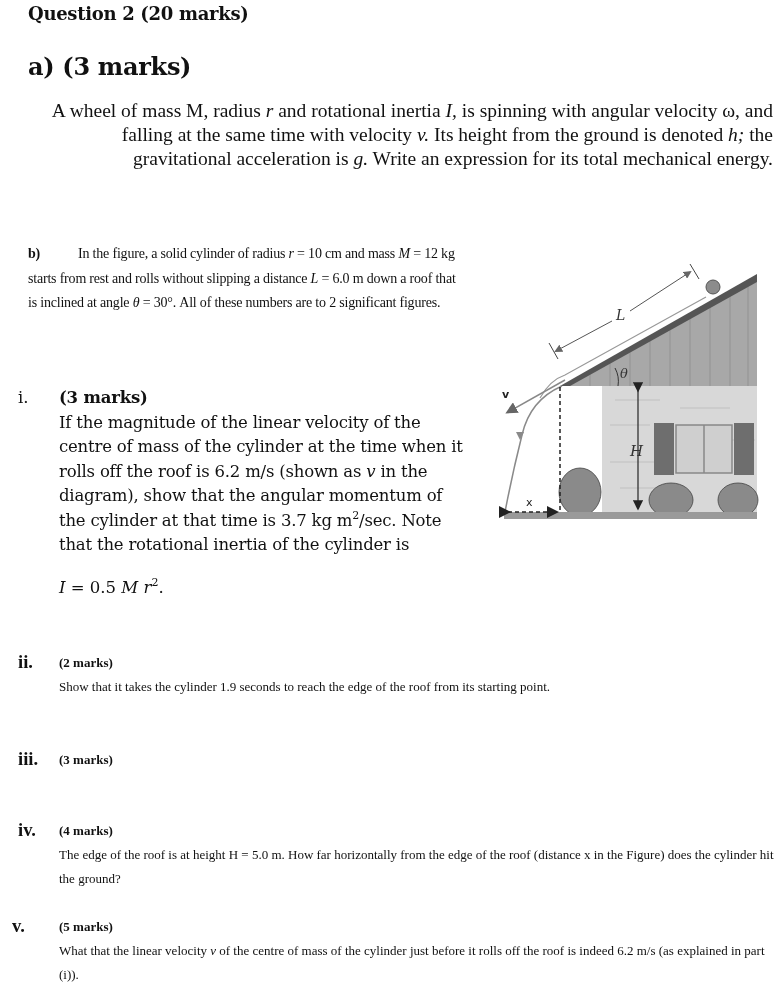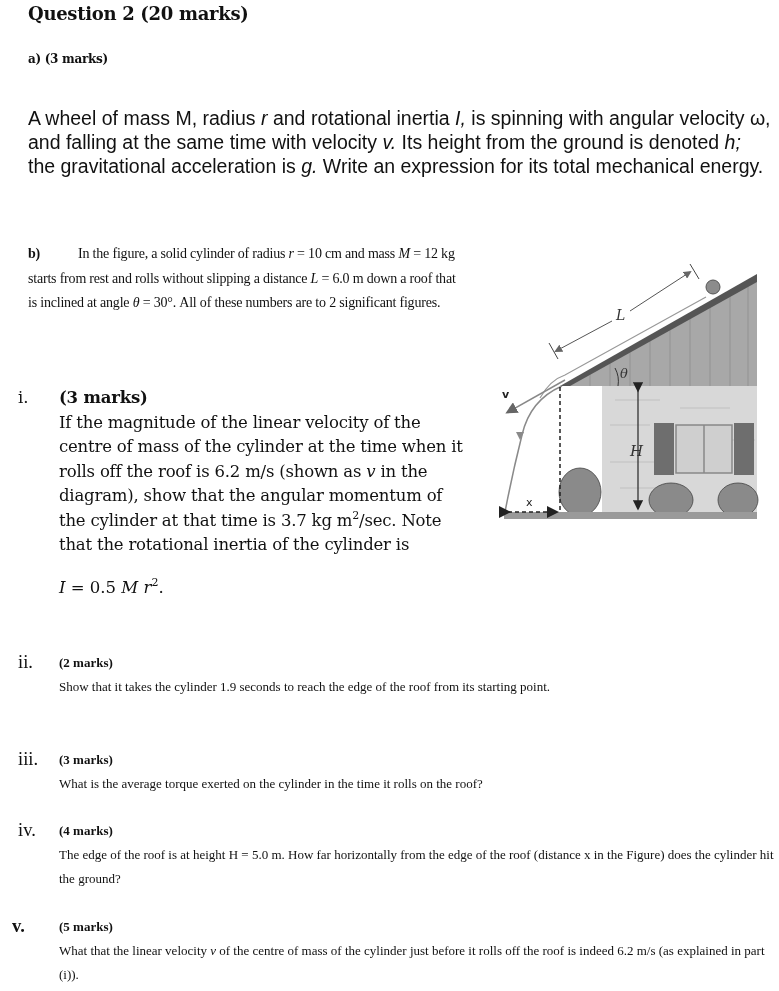--- a/index.html
+++ b/index.html
@@ -2,31 +2,31 @@
 <html><head>
 <meta charset="utf-8">
 <style>
   html, body { margin: 0; padding: 0; background: #ffffff; }
   body { width: 779px; height: 991px; position: relative; overflow: hidden;
          font-family: "DejaVu Serif", "Liberation Serif", serif; color: #111; }
   .abs { position: absolute; }
   .bold { font-weight: bold; }
   .qtitle { left: 28px; top: 3px; font-size: 18px; font-weight: bold;
             font-family: "DejaVu Serif", serif; letter-spacing: -0.3px; text-align: right; }
-  .parta { left: 28px; top: 52px; font-size: 12px; font-weight: bold; letter-spacing: -0.3px; }
-  .para-a { left: 28px; top: 106px; width: 745px; font-family: Liberation Sans, sans-serif;
-            font-size: 19.5px; line-height: 24px; }
+  .parta { left: 28px; top: 52px; font-size: 24px; font-weight: bold; letter-spacing: -0.3px; }
+  .para-a { left: 28px; top: 99px; width: 745px; font-family: Liberation Serif, serif;
+            font-size: 19.5px; line-height: 24px; text-align: right; }
   .para-b { left: 28px; top: 242px; width: 430px; font-family: Liberation Serif, serif;
             font-size: 14px; line-height: 24.5px; letter-spacing: -0.2px; }
   .para-b .lbl { font-weight: bold; margin-right: 38px; }
   .roman-i { left: 18px; top: 388px; font-family: "DejaVu Serif", serif; font-size: 16.5px; }
   .sub-i { left: 59px; top: 386px; width: 410px; font-family: "DejaVu Serif", serif;
            font-size: 16.5px; line-height: 24.5px; letter-spacing: -0.2px; }
   .formula { left: 59px; top: 578px; font-family: "DejaVu Serif", serif; font-size: 16.5px; }
-  .roman { font-family: "Liberation Serif", serif; font-size: 18.5px; }
+  .roman { font-family: "Liberation Serif", serif; font-size: 18.5px; font-weight: bold; }
   .sub { left: 59px; width: 720px; font-family: "Liberation Serif", serif;
          font-size: 13px; line-height: 24px; }
   .marks { font-weight: bold; display: block; }
   sup { font-size: 11px; vertical-align: 7px; line-height: 0; }
   .figure { left: 490px; top: 250px; width: 285px; height: 275px; }
 </style>
 </head>
 <body>
 
 <div class="abs qtitle">Question 2 (20 marks)</div>
@@ -46,21 +46,20 @@
 
 <div class="abs roman" style="left:18px; top:652px;">ii.</div>
 <div class="abs sub" style="top:651px;">
   <span class="marks">(2 marks)</span>
   <span>Show that it takes the cylinder 1.9 seconds to reach the edge of the roof from its starting point.</span>
 </div>
 
 <div class="abs roman" style="left:18px; top:749px;">iii.</div>
 <div class="abs sub" style="top:748px;">
   <span class="marks">(3 marks)</span>
-  <span>What is the average torque exerted on the cylinder in the time it rolls on the roof?</span>
 </div>
 
 <div class="abs roman" style="left:18px; top:820px;">iv.</div>
 <div class="abs sub" style="top:819px;">
   <span class="marks">(4 marks)</span>
   <span>The edge of the roof is at height H = 5.0 m. How far horizontally from the edge of the roof (distance x in the Figure) does the cylinder hit the ground?</span>
 </div>
 
 <div class="abs roman bold" style="left:12px; top:916px;">v.</div>
 <div class="abs sub" style="top:915px;">

